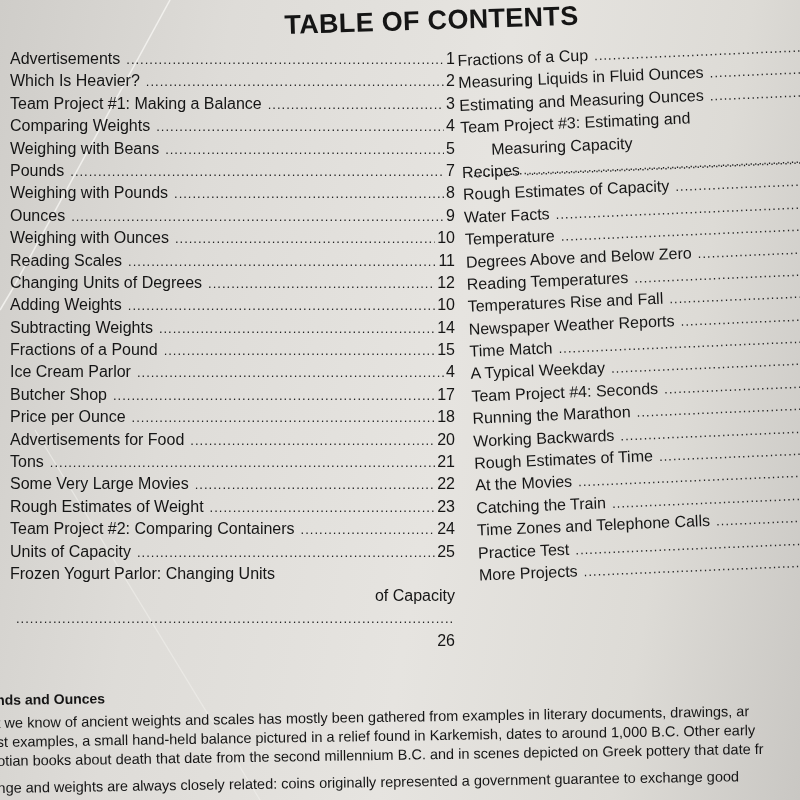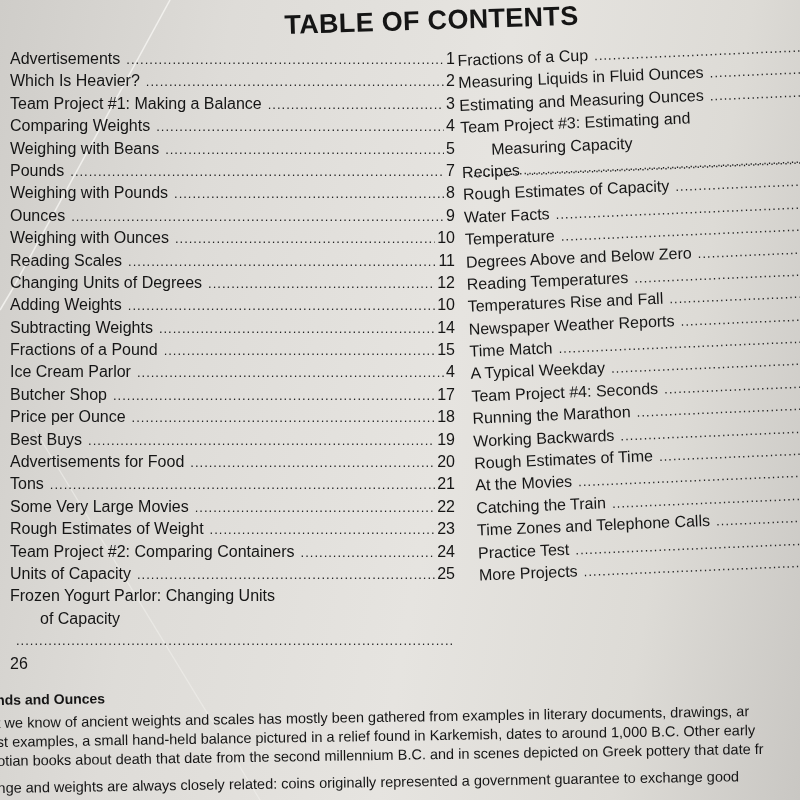--- a/index.html
+++ b/index.html
@@ -154,25 +154,20 @@
         <span class="label">Butcher Shop</span>
         <span class="dots"></span>
         <span class="page-no">17</span>
       </li>
       <li class="entry">
         <span class="label">Price per Ounce</span>
         <span class="dots"></span>
         <span class="page-no">18</span>
       </li>
       <li class="entry">
-        <span class="label">Best Buys</span>
-        <span class="dots"></span>
-        <span class="page-no">19</span>
-      </li>
-      <li class="entry">
         <span class="label">Advertisements for Food</span>
         <span class="dots"></span>
         <span class="page-no">20</span>
       </li>
       <li class="entry">
         <span class="label">Tons</span>
         <span class="dots"></span>
         <span class="page-no">21</span>
       </li>
       <li class="entry">
@@ -188,21 +183,21 @@
       <li class="entry">
         <span class="label">Team Project #2: Comparing Containers</span>
         <span class="dots"></span>
         <span class="page-no">24</span>
       </li>
       <li class="entry">
         <span class="label">Units of Capacity</span>
         <span class="dots"></span>
         <span class="page-no">25</span>
       </li>
-      <li class="entry wrap" style="height: 44.8px;">
+      <li class="entry wrap" style="height: 44.8px; justify-content: flex-end;">
         <span class="label label-line1">Frozen Yogurt Parlor: Changing Units</span>
         <span class="label label-line2">of Capacity</span>
         <span class="dots"></span>
         <span class="page-no">26</span>
       </li>
     </ul>
   <ul class="col col-right" id="right-col">
       <li class="entry">
         <span class="label">Fractions of a Cup</span>
         <span class="dots"></span>

